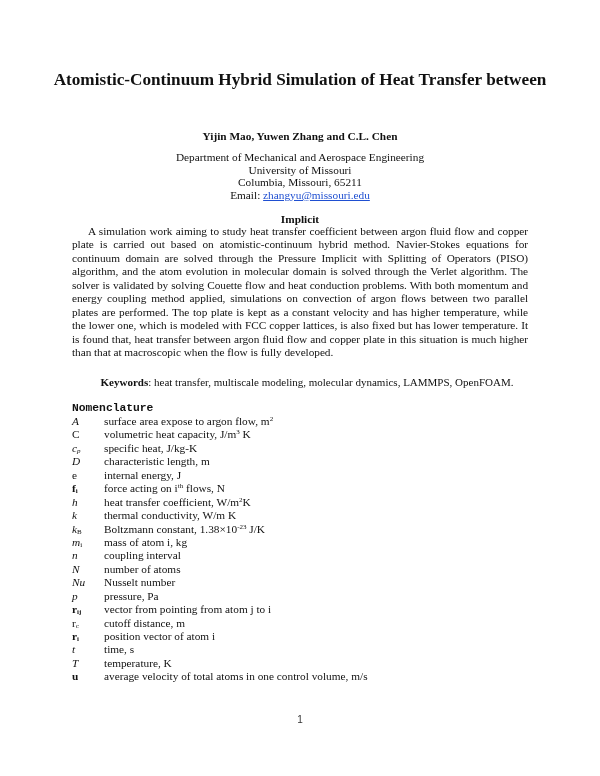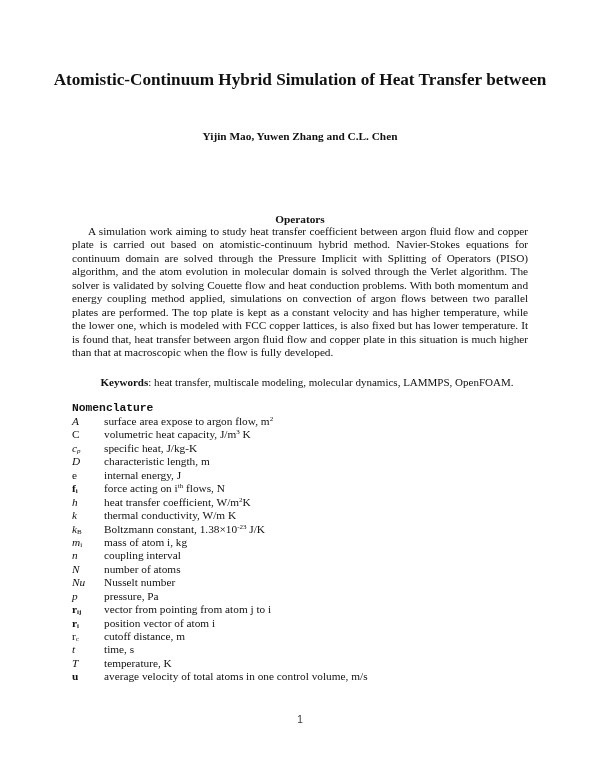--- a/index.html
+++ b/index.html
@@ -34,22 +34,28 @@
 </head>
 <body>
 
 <div class="page">
   <div class="title">
     <div>Atomistic-Continuum Hybrid Simulation of Heat Transfer between</div>
   </div>
 
   <div class="authors">Yijin Mao, Yuwen Zhang and C.L. Chen</div>
 
+  <div class="affil">
+    <div>Department of Mechanical and Aerospace Engineering</div>
+    <div>University of Missouri</div>
+    <div>Columbia, Missouri, 65211</div>
+    <div><span>Email: </span><a>zhangyu@missouri.edu</a></div>
+  </div>
 
-  <div class="abs-head">Operators</div>
+  <div class="abs-head">Implicit</div>
   <div class="abstract">A simulation work aiming to study heat transfer coefficient between argon fluid flow and copper plate is carried out based on atomistic-continuum hybrid method. Navier-Stokes equations for continuum domain are solved through the Pressure Implicit with Splitting of Operators (PISO) algorithm, and the atom evolution in molecular domain is solved through the Verlet algorithm. The solver is validated by solving Couette flow and heat conduction problems. With both momentum and energy coupling method applied, simulations on convection of argon flows between two parallel plates are performed. The top plate is kept as a constant velocity and has higher temperature, while the lower one, which is modeled with FCC copper lattices, is also fixed but has lower temperature. It is found that, heat transfer between argon fluid flow and copper plate in this situation is much higher than that at macroscopic when the flow is fully developed.</div>
 
   <div class="keywords"><b>Keywords</b><span>: heat transfer, multiscale modeling, molecular dynamics, LAMMPS, OpenFOAM.</span></div>
 
   <div class="nomen-head">Nomenclature</div>
 
   <div class="nomen">
     <div class="nrow">
         <span class="sym i"><span>A</span></span>
         <span class="desc"><span>surface area expose to argon flow, m</span><sup>2</sup></span>
@@ -104,26 +110,26 @@
       </div>
     <div class="nrow">
         <span class="sym i"><span>p</span></span>
         <span class="desc">pressure, Pa</span>
       </div>
     <div class="nrow">
         <span class="sym b"><span>r</span><sub>ij</sub></span>
         <span class="desc">vector from pointing from atom j to i</span>
       </div>
     <div class="nrow">
+        <span class="sym"><span>r</span><sub>c</sub></span>
+        <span class="desc">cutoff distance, m</span>
+      </div>
+    <div class="nrow">
         <span class="sym b"><span>r</span><sub>i</sub></span>
         <span class="desc">position vector of atom i</span>
-      </div>
-    <div class="nrow">
-        <span class="sym"><span>r</span><sub>c</sub></span>
-        <span class="desc">cutoff distance, m</span>
       </div>
     <div class="nrow">
         <span class="sym i"><span>t</span></span>
         <span class="desc">time, s</span>
       </div>
     <div class="nrow">
         <span class="sym i"><span>T</span></span>
         <span class="desc">temperature, K</span>
       </div>
     <div class="nrow">

